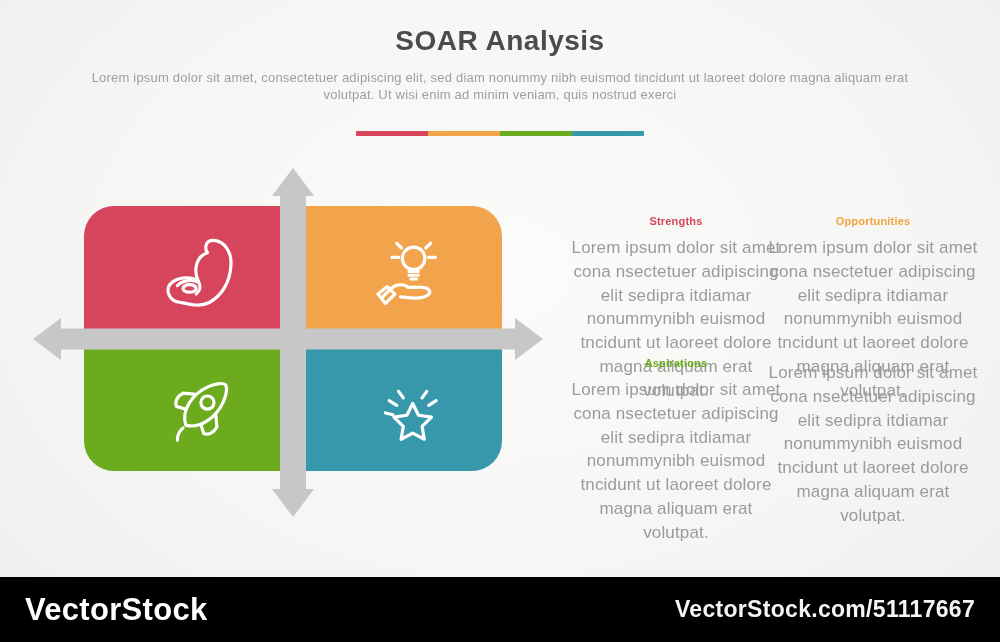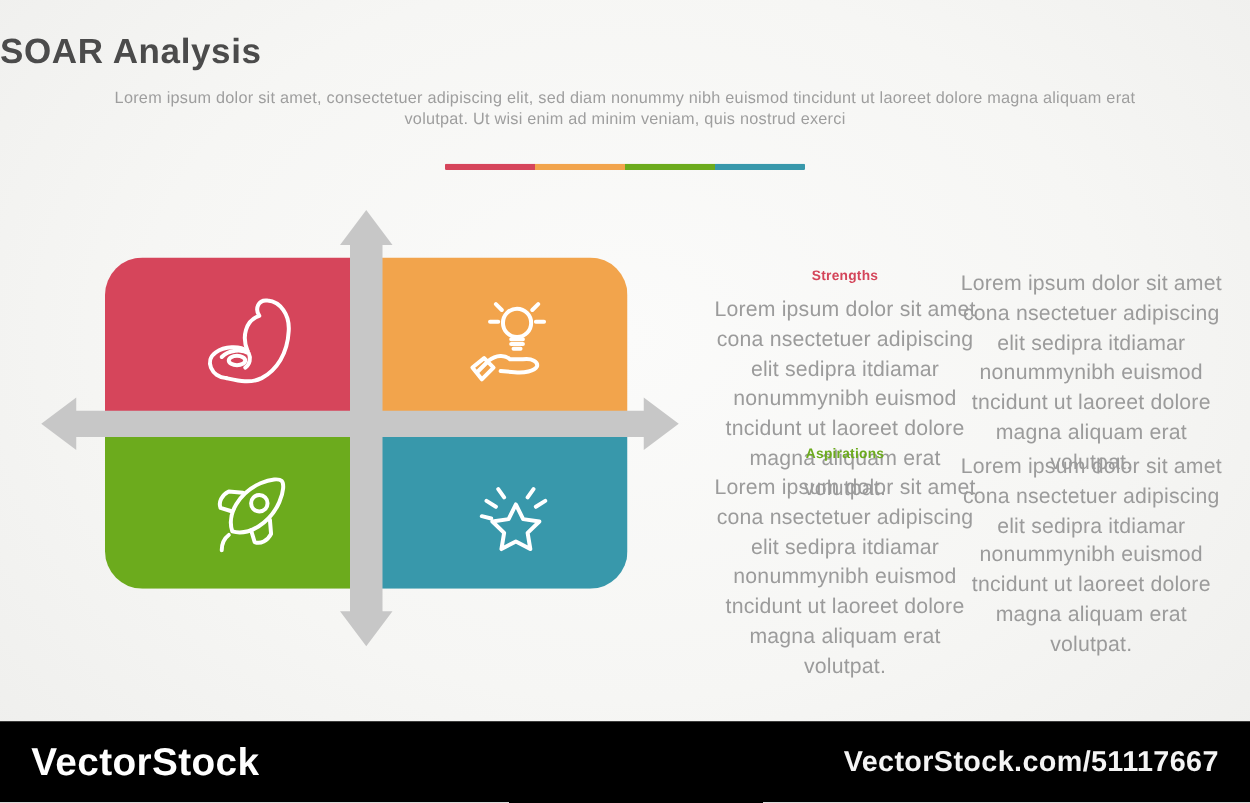--- a/index.html
+++ b/index.html
@@ -6,21 +6,21 @@
   html,body { background:#ffffff; }
   body { font-family:"Liberation Sans", sans-serif; }
   .canvas {
     position:relative; width:1000px; height:642px; overflow:hidden;
     background: radial-gradient(ellipse at 50% 42%, #fbfbfa 0%, #f6f6f4 55%, #eeeeec 100%);
   }
 
   
   .title {
     position:absolute; top:25px; left:0; width:100%;
-    font-size:28px; font-weight:bold; color:#4b4b4b;
+    text-align:center; font-size:28px; font-weight:bold; color:#4b4b4b;
     letter-spacing:0.5px;
   }
   .subtitle {
     position:absolute; top:69px; left:50%; transform:translateX(-50%);
     width:856px; text-align:center; font-size:13px; line-height:1.33;
     color:#9e9e9e; letter-spacing:0.2px;
   }
   .divider {
     position:absolute; top:131px; left:50%; transform:translateX(-50%);
     width:288px; height:5px; display:flex; border-radius:1px; overflow:hidden;
@@ -111,20 +111,21 @@
   <svg class="cross-arrows" viewBox="0 0 560 380">
     <polygon points="293,18 314,46 306,46 306,339 314,339 293,367 272,339 280,339 280,46 272,46" style="fill: rgb(199, 199, 199);"></polygon>
     <polygon points="33,189 61,168 61,178.5 515,178.5 515,168 543,189 515,210 515,199.5 61,199.5 61,210" style="fill: rgb(199, 199, 199);"></polygon>
   </svg>
 
   <div class="section sec-1">
     <div class="sec-title" style="color: rgb(212, 69, 90);">Strengths</div>
     <div class="sec-body">Lorem ipsum dolor sit amet cona nsectetuer adipiscing elit sedipra itdiamar nonummynibh euismod tncidunt ut laoreet dolore magna aliquam erat volutpat.</div>
   </div>
   <div class="section sec-2">
+    <div class="sec-title" style="color: rgb(242, 163, 65);">Opportunities</div>
     <div class="sec-body">Lorem ipsum dolor sit amet cona nsectetuer adipiscing elit sedipra itdiamar nonummynibh euismod tncidunt ut laoreet dolore magna aliquam erat volutpat.</div>
   </div>
   <div class="section sec-3">
     <div class="sec-title" style="color: rgb(108, 171, 29);">Aspirations</div>
     <div class="sec-body">Lorem ipsum dolor sit amet cona nsectetuer adipiscing elit sedipra itdiamar nonummynibh euismod tncidunt ut laoreet dolore magna aliquam erat volutpat.</div>
   </div>
   <div class="section sec-4">
     <div class="sec-body">Lorem ipsum dolor sit amet cona nsectetuer adipiscing elit sedipra itdiamar nonummynibh euismod tncidunt ut laoreet dolore magna aliquam erat volutpat.</div>
   </div>
 

